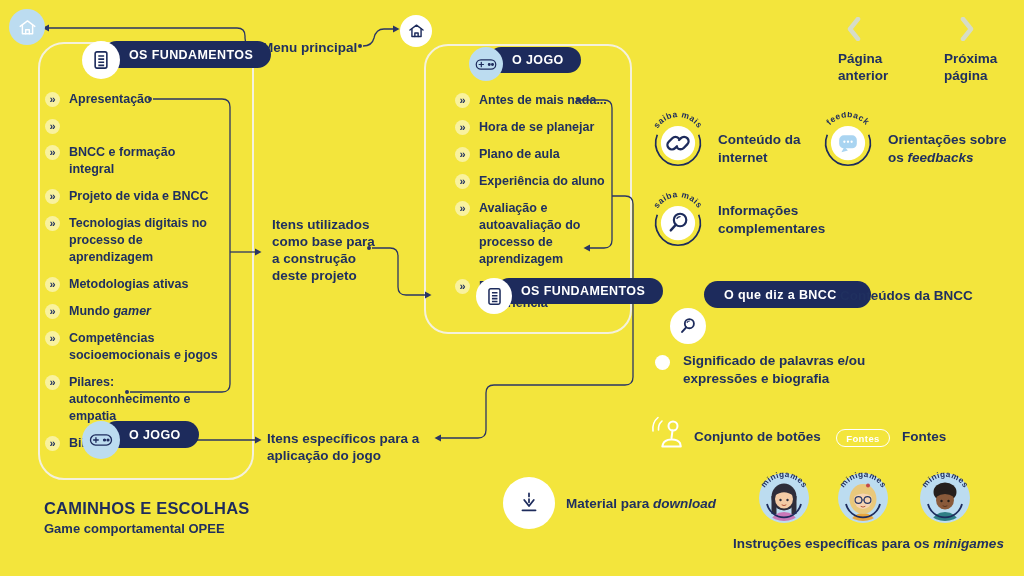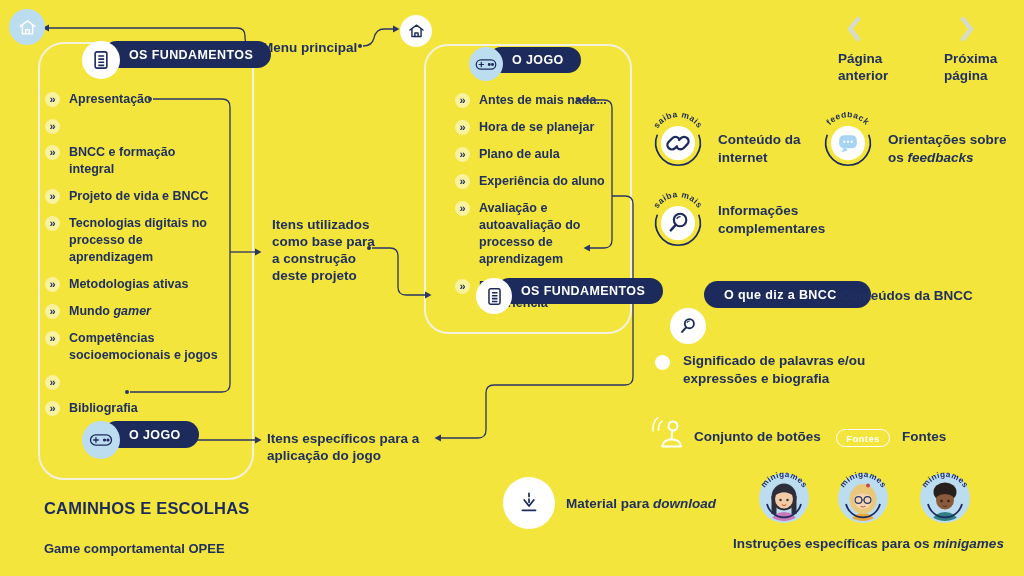--- a/index.html
+++ b/index.html
@@ -23,21 +23,21 @@
   
   .note{position:absolute;color:#20305F;font-weight:700;font-size:13.5px;line-height:17px;}
   .leg-label{position:absolute;color:#20305F;font-weight:700;font-size:13.5px;line-height:18px;}
   .pag-label{position:absolute;color:#20305F;font-weight:700;font-size:13.5px;line-height:17px;}
   
   .round-badge{position:absolute;width:56px;height:56px;}
   
   .mini-pill{position:absolute;border:1.6px solid #fff;border-radius:999px;color:#fff;font-weight:700;
              font-size:9.5px;display:flex;align-items:center;justify-content:center;letter-spacing:.4px;}
   .footer-title{position:absolute;color:#1D2B5C;font-weight:800;font-size:16.5px;letter-spacing:.2px;}
-  .footer-sub{position:absolute;color:#20305F;font-weight:600;font-size:13px;margin-top:20px;}
+  .footer-sub{position:absolute;color:#20305F;font-weight:600;font-size:13px;}
   .white-dot{position:absolute;width:15px;height:15px;border-radius:50%;background:#fff;}
 </style>
 </head>
 <body>
 
 <div class="stage">
 
   <svg class="abs" style="left:0;top:0;pointer-events:none;z-index:1;" width="1024" height="576" viewBox="0 0 1024 576" fill="none">
     <g stroke="#2A3564" stroke-width="1.3">
 
@@ -132,20 +132,21 @@
     <div class="menu-item">
         <span class="chev">»</span>
         <span><span>Mundo </span><span class="it">gamer</span></span>
       </div>
     <div class="menu-item">
         <span class="chev">»</span>
         <span style="max-width:150px;"><span>Competências socioemocionais e jogos</span><span class="it"></span></span>
       </div>
     <div class="menu-item">
         <span class="chev">»</span>
+        <span style="max-width:160px;"><span>Pilares: autoconhecimento e empatia</span><span class="it"></span></span>
       </div>
     <div class="menu-item">
         <span class="chev">»</span>
         <span><span>Bibliografia</span><span class="it"></span></span>
       </div>
   </div>
 
   <div class="pill-group" style="left:38px;top:421px;z-index:2;">
     <div class="badge-circle" style="width:38px;height:38px;background:#BCDCF0;">
       <svg width="24" height="14" viewBox="0 0 30 18" fill="none" stroke="#1D2B5C" stroke-width="1.7" stroke-linecap="round">

